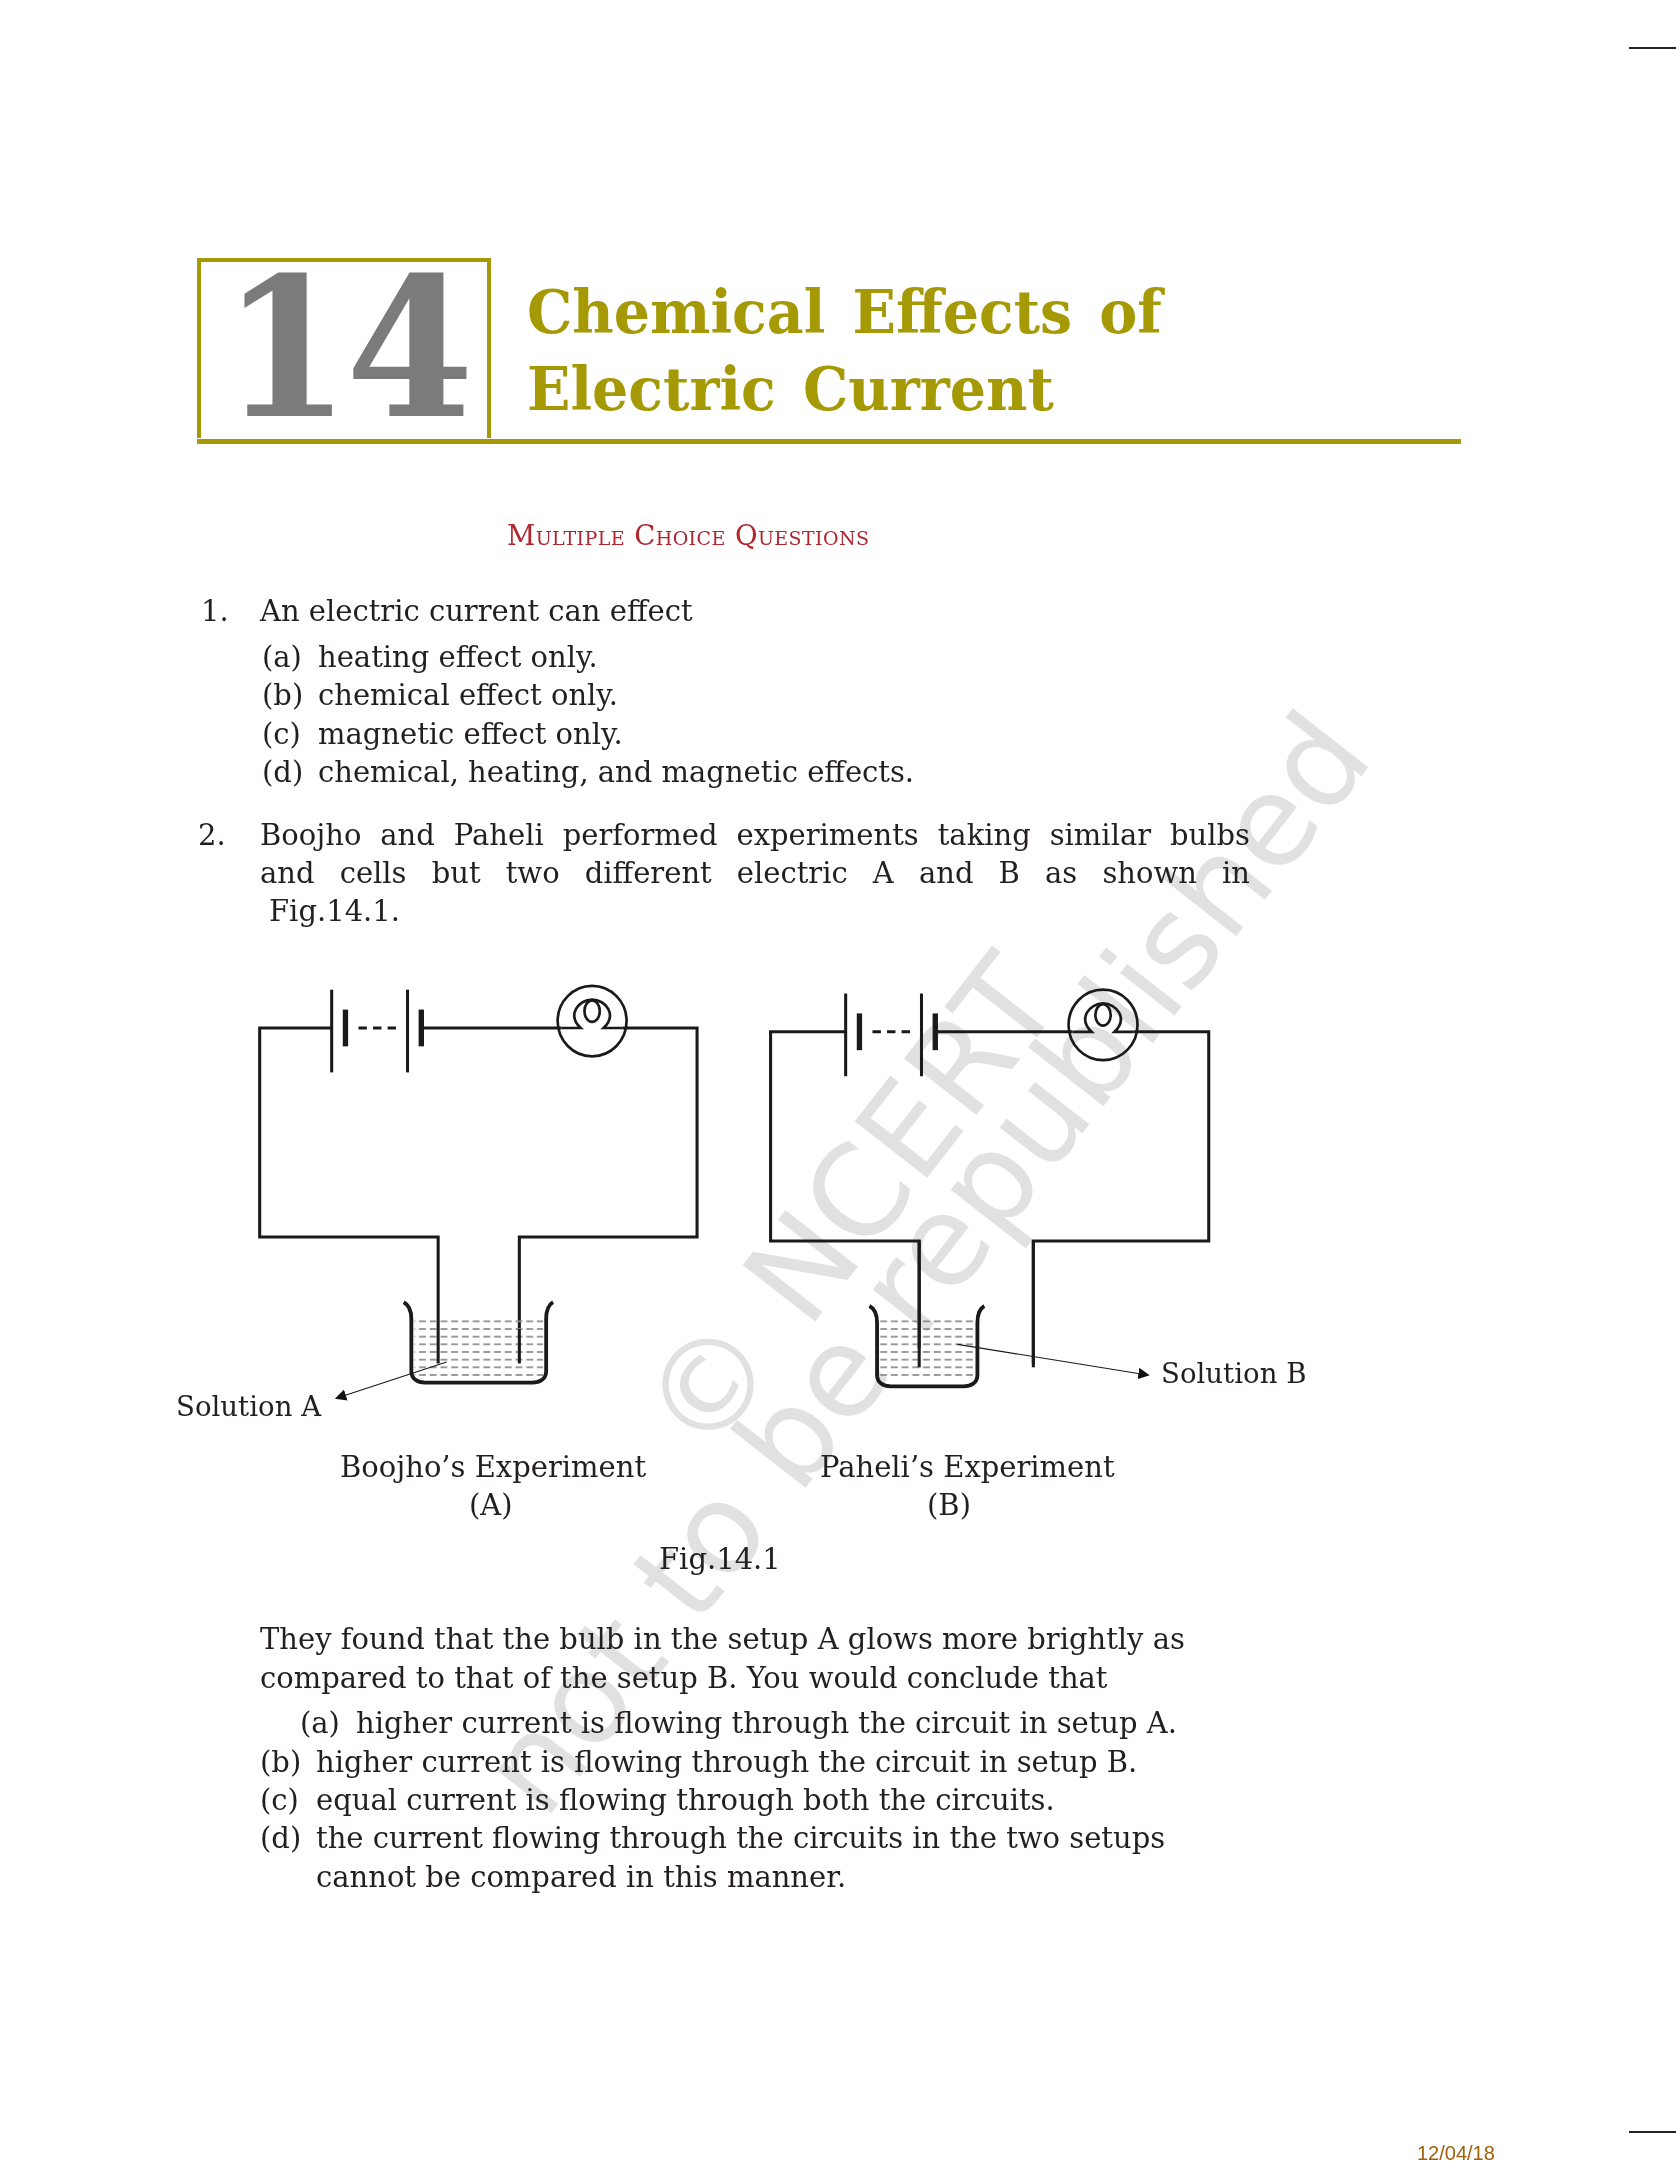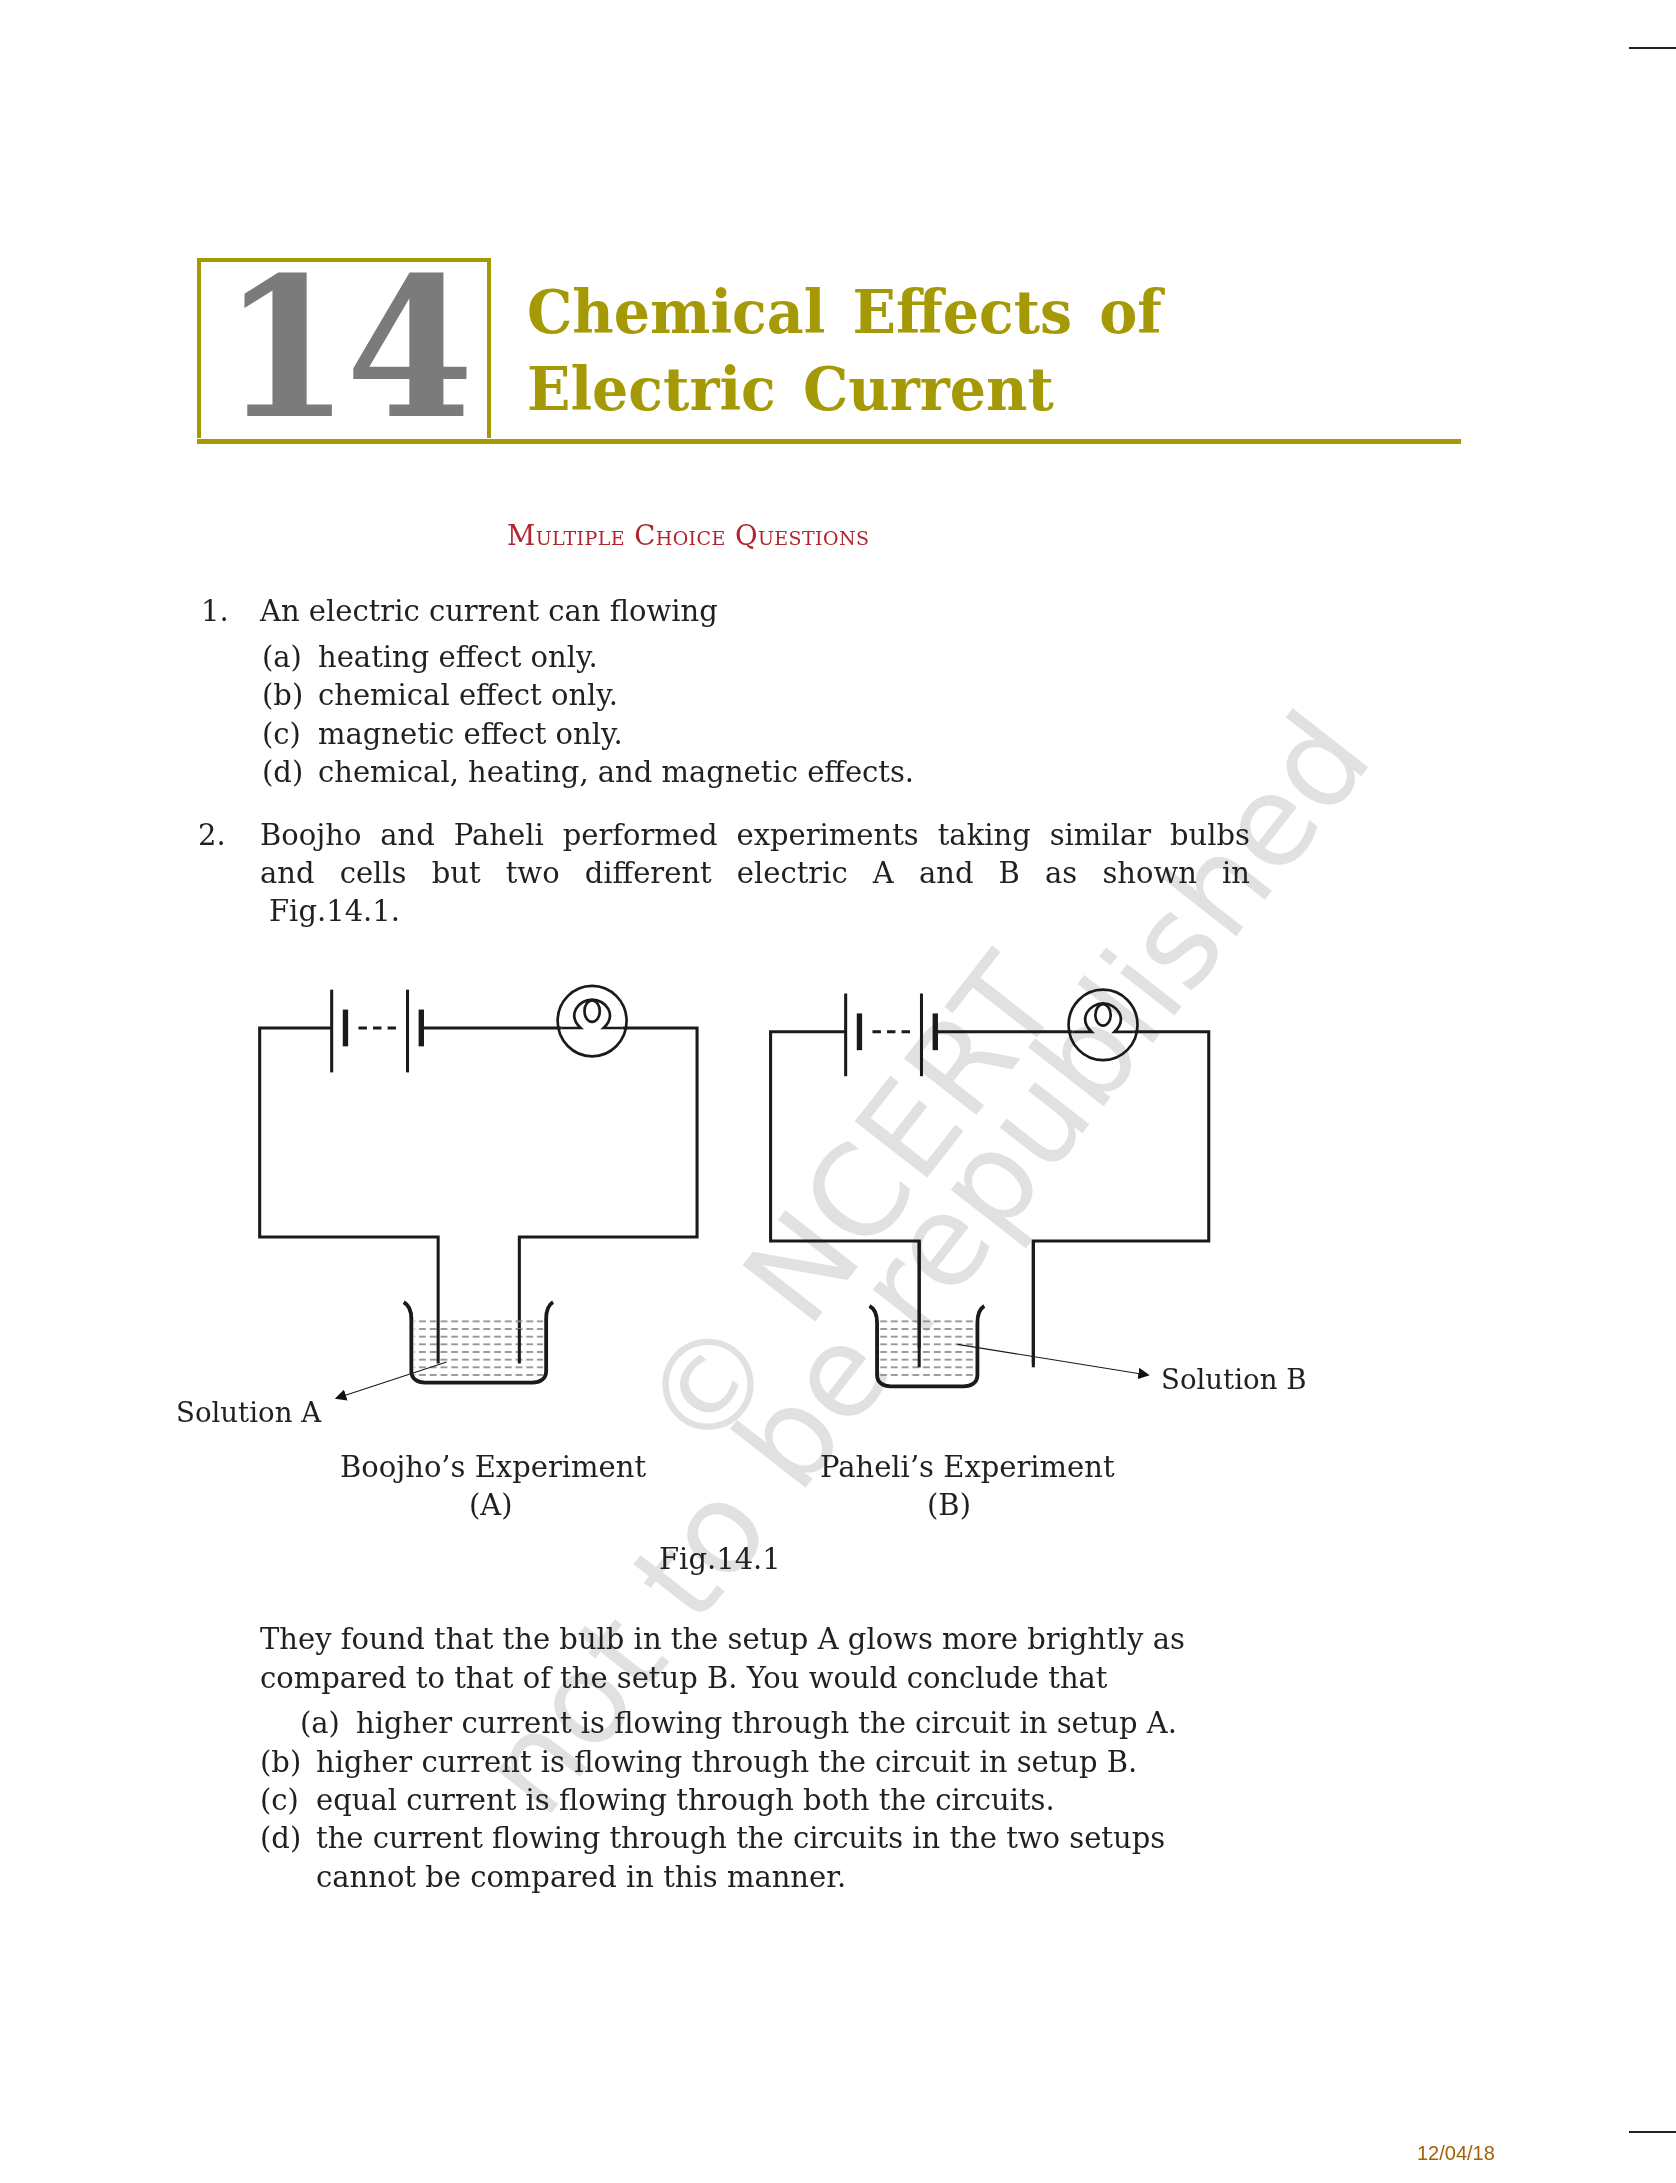--- a/index.html
+++ b/index.html
@@ -28,21 +28,21 @@
                        letter-spacing: 0.4px; white-space: nowrap; }
 
     
     .txt { position: absolute; font-family: "DejaVu Serif", serif; font-size: 29px; line-height: 38px;
            white-space: nowrap; color: #231f20; }
     .qnum { position: absolute; font-family: "DejaVu Serif", serif; font-size: 29px; line-height: 38px; }
     .opt-label { display: inline-block; width: 56px; }
     .justify { text-align: justify; text-align-last: justify; white-space: normal; }
 
     
-    .fig-label { position: absolute; font-family: "DejaVu Serif", serif; font-size: 27.6px; white-space: nowrap; color: #231f20; margin-top: 6px; }
+    .fig-label { position: absolute; font-family: "DejaVu Serif", serif; font-size: 27.6px; white-space: nowrap; color: #231f20; }
 
     
     .watermark { position: absolute; font-family: "DejaVu Sans", "Liberation Sans", sans-serif;
                  color: rgba(170,170,170,0.35); font-size: 126px; white-space: nowrap;
                  transform-origin: left top; pointer-events: none; }
 
     .footer-date { position: absolute; left: 1417px; top: 2142px; font-family: "Liberation Sans", sans-serif;
                    font-size: 20px; color: #a16207; }
   </style>
 </head>
@@ -61,21 +61,21 @@
   <div class="chapter-title">
     <div>Chemical Effects of</div>
     <div>Electric Current</div>
   </div>
 </div>
 
 <div class="section-heading">Multiple Choice Questions</div>
 
 <div>
   <div class="qnum" style="left:201px; top:592px;">1.</div>
-  <div class="txt" style="left:260px; top:592px;">An electric current can flowing</div>
+  <div class="txt" style="left:260px; top:592px;">An electric current can effect</div>
   <div class="txt" style="left:262px; top:638px;">
     <span class="opt-label">(a)</span><span>heating effect only.</span>
   </div>
   <div class="txt" style="left:262px; top:676px;">
     <span class="opt-label">(b)</span><span>chemical effect only.</span>
   </div>
   <div class="txt" style="left:262px; top:715px;">
     <span class="opt-label">(c)</span><span>magnetic effect only.</span>
   </div>
   <div class="txt" style="left:262px; top:753px;">

